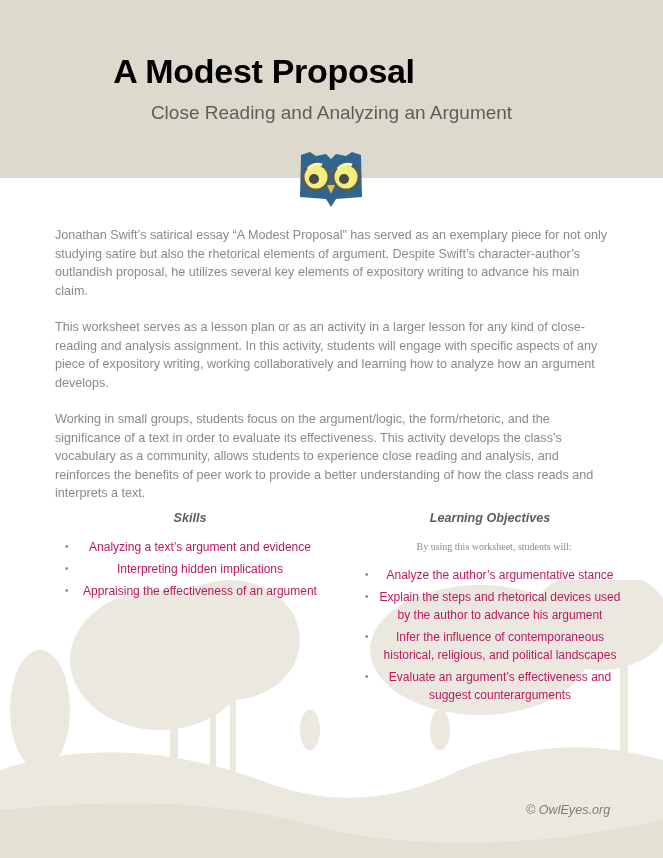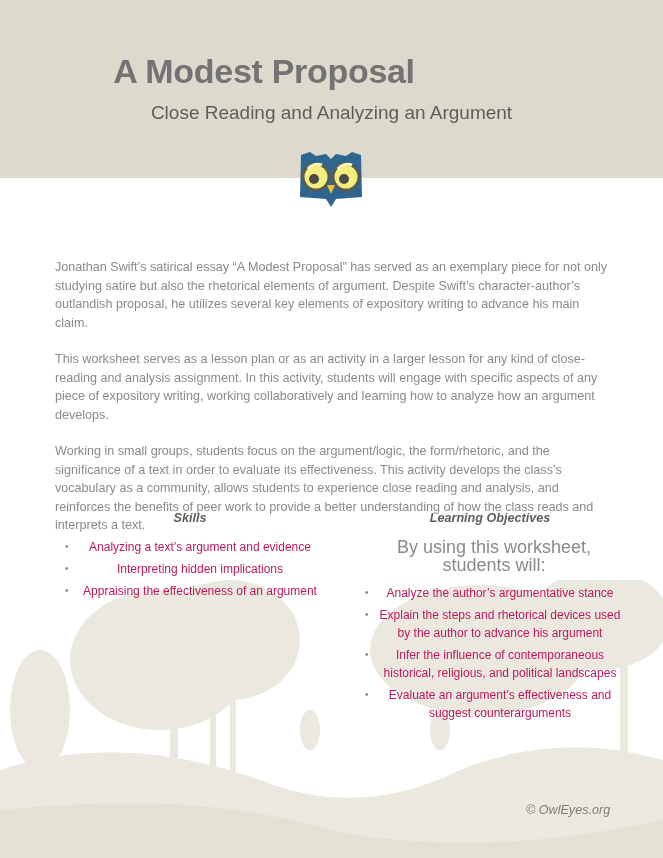--- a/index.html
+++ b/index.html
@@ -8,49 +8,49 @@
     background: #ffffff;
     font-family: "Liberation Sans", "DejaVu Sans", sans-serif;
     color: #8a8a86;
   }
   .header {
     position: absolute; left: 0; top: 0; width: 663px; height: 178px;
     background: #ddd9cd;
   }
   .title {
     position: absolute; left: 0; top: 52px; width: 528px; text-align: center;
-    font-size: 34px; font-weight: bold; color: #737373; letter-spacing: -0.3px;
+    font-size: 34px; font-weight: bold; color: #000000; letter-spacing: -0.3px;
   }
   .subtitle {
     position: absolute; left: 0; top: 102px; width: 663px; text-align: center;
     font-size: 19px; color: #5e5e59;
   }
   .owl {
     position: absolute; left: 296px; top: 151px; width: 70px; height: 56px;
   }
   .bg-illustration {
     position: absolute; left: 0; top: 580px; width: 663px; height: 278px;
   }
   .content {
-    position: absolute; left: 55px; top: 226px; width: 560px; margin-top: 32px;
+    position: absolute; left: 55px; top: 226px; width: 560px;
   }
   .para {
     margin: 0 0 18px 0; font-size: 12.6px; line-height: 18.5px; color: #8a8a86;
   }
   .columns {
     position: absolute; left: 55px; top: 510px; width: 570px;
   }
   .col { position: absolute; top: 0; text-align: center; }
   .col.left { left: 0; width: 270px; }
   .col.right { left: 300px; width: 270px; }
   .col-heading {
     font-size: 12.6px; font-style: italic; font-weight: bold; color: #5e5e59;
     margin: 0 0 12px 0; line-height: 16px;
   }
-  .intro-line { font-size: 18px; color: #8a8a86; margin: 0 0 10px 8px; line-height: 18px; }
+  .intro-line { font-size: 10px; color: #8a8a86; margin: 0 0 10px 8px; line-height: 18px; font-family: Liberation Serif, serif; }
   ul.bullets { list-style: none; margin: 0; padding: 0 0 0 10px; }
   ul.bullets li {
     position: relative; padding-left: 10px; font-size: 12px; line-height: 18px;
     color: #be185d; margin-bottom: 4px;
   }
   ul.bullets li::before {
     content: "•"; position: absolute; left: 0; top: 0; font-size: 10px; color: #8a8a86;
   }
   .copyright {
     position: absolute; left: 526px; top: 803px; font-size: 12.6px; font-style: italic;

